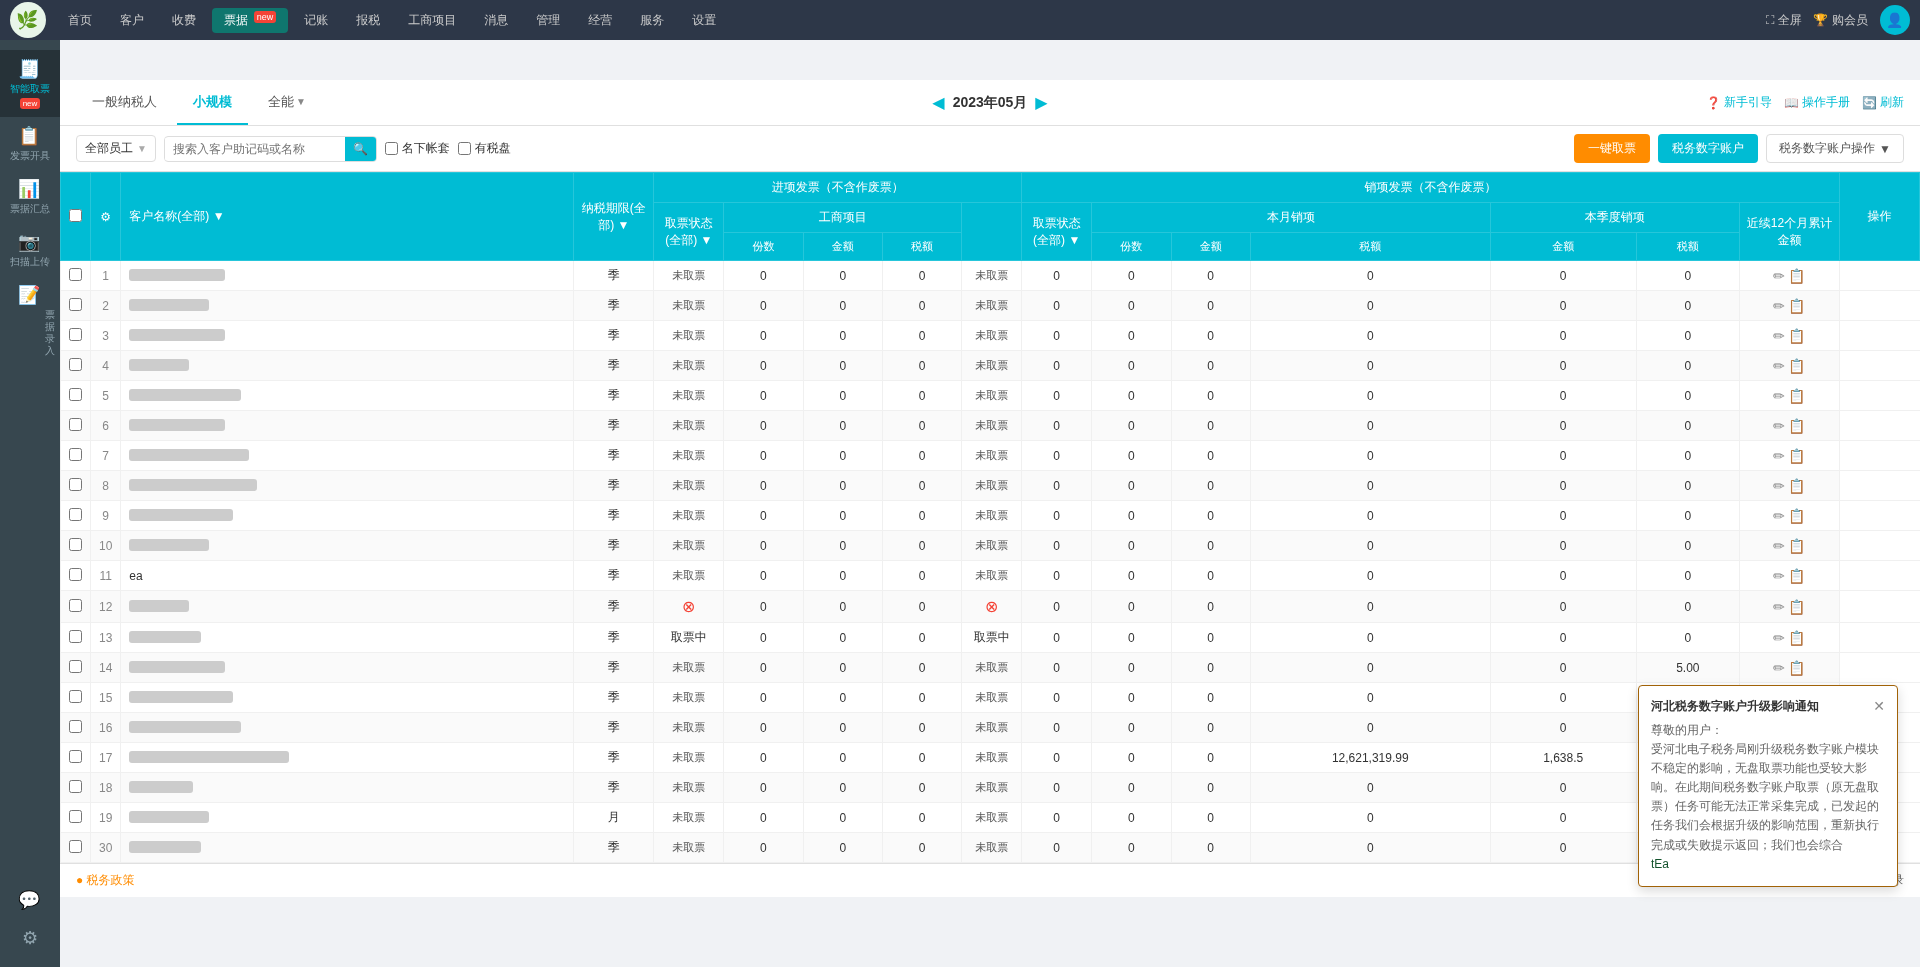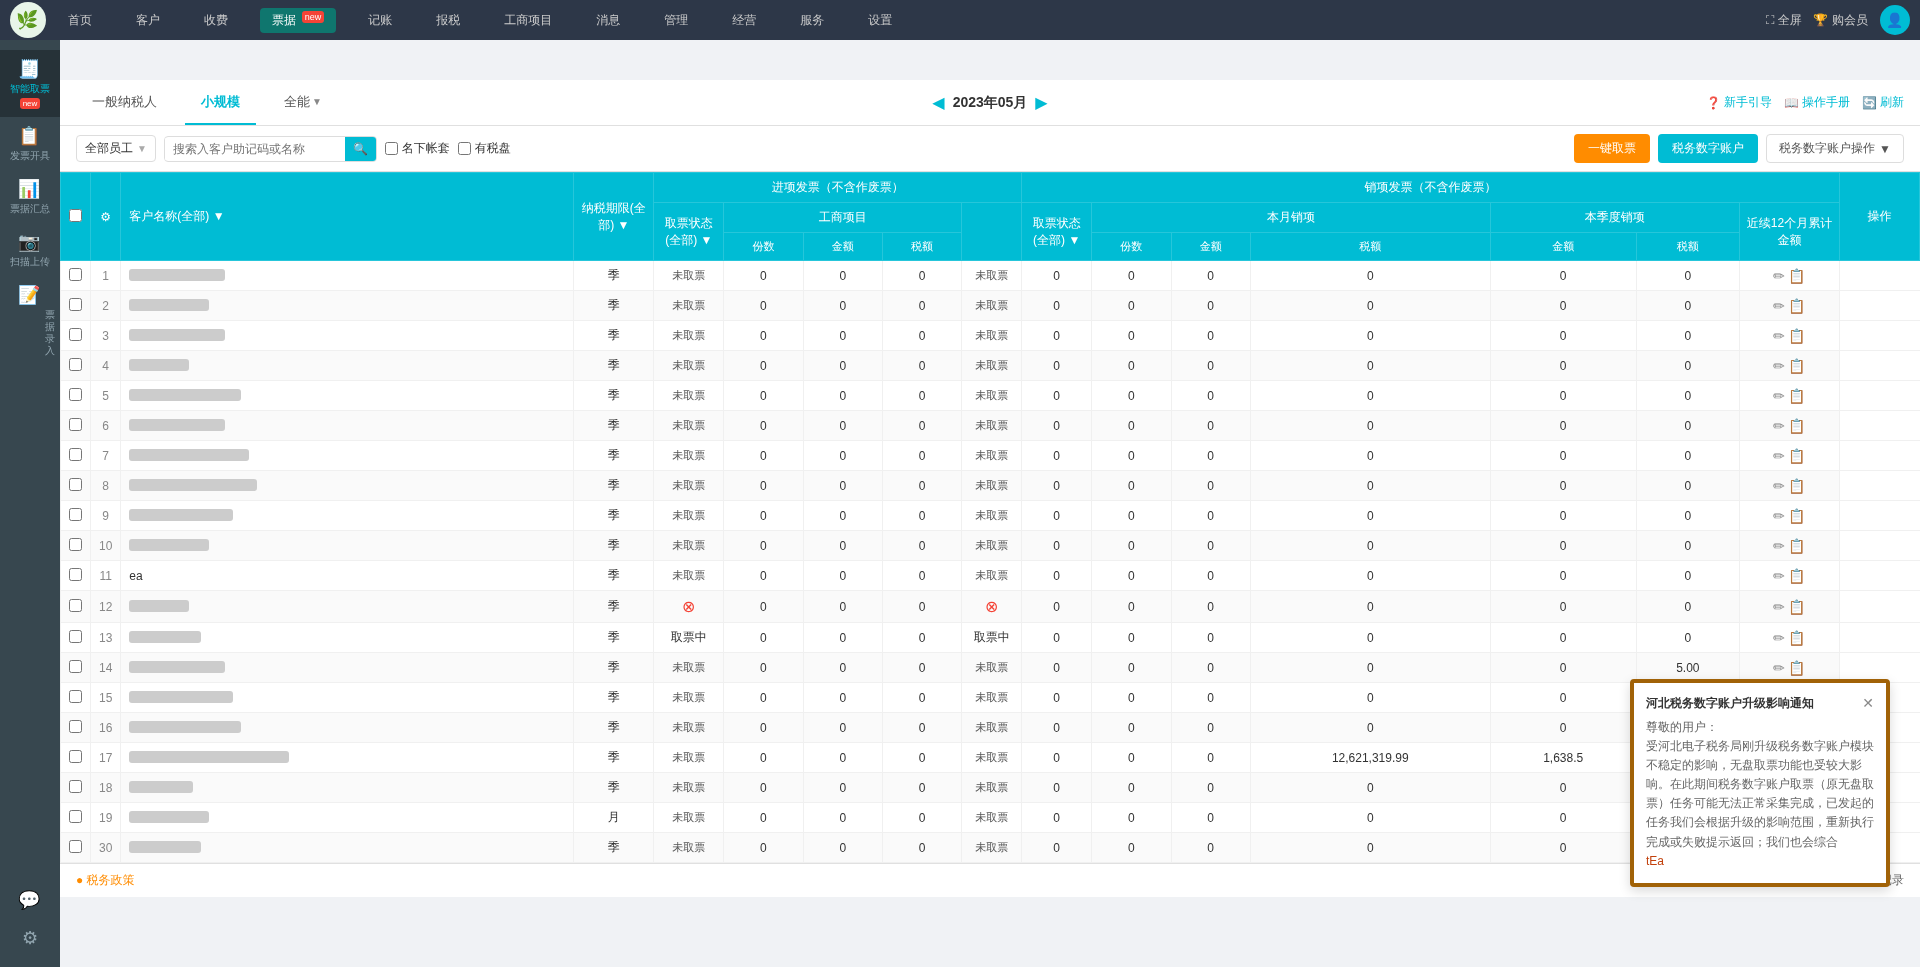--- a/index.html
+++ b/index.html
@@ -18,21 +18,21 @@
       width: 36px; height: 36px;
       background: #e8f5e9;
       border-radius: 50%;
       display: flex; align-items: center; justify-content: center;
       margin-right: 10px;
       color: #4caf50;
       font-size: 18px;
       font-weight: bold;
     }
     .top-nav .nav-items {
-      display: flex; align-items: flex-start; gap: 20px; flex: 1;
+      display: flex; align-items: flex-start; gap: 4px; flex: 1;
     }
     .top-nav .nav-item {
       padding: 4px 12px;
       color: #ccc;
       cursor: pointer;
       border-radius: 4px;
       font-size: 13px;
     }
     .top-nav .nav-item.active {
       background: #0f766e;
@@ -237,25 +237,25 @@
       align-items: center;
       justify-content: flex-end;
       font-size: 12px;
       color: #666;
     }
     .footer-link { color: #ff8c00; cursor: pointer; margin-right: 4px; }
 
     
     .notification-popup {
       position: fixed;
-      right: 30px;
+      right: 22px;
       bottom: 80px;
       width: 260px;
       background: #fff;
-      border: 4px solid #a16207;
+      border: 1px solid #a16207;
       border-radius: 4px;
       box-shadow: 0 4px 12px rgba(0,0,0,0.15);
       padding: 12px;
       z-index: 200;
     }
     .notification-title {
       font-size: 13px;
       font-weight: bold;
       color: #333;
       margin-bottom: 6px;
@@ -264,21 +264,21 @@
       justify-content: space-between;
     }
     .notification-close {
       cursor: pointer; color: #888; font-size: 14px; background: none; border: none;
     }
     .notification-body {
       font-size: 11px;
       color: #666;
       line-height: 1.6;
     }
-    .notification-link { color: #c2410c; cursor: pointer; }
+    .notification-link { color: #14532d; cursor: pointer; }
 
     .right-help-links {
       display: flex; align-items: center; gap: 12px;
       font-size: 12px; color: #00bcd4;
     }
     .right-help-links span { cursor: pointer; display: flex; align-items: center; gap: 3px; }
   </style>
 </head>
 <body>
 
@@ -336,21 +336,21 @@
     </div>
     <div class="sidebar-item">
       <span class="si-icon">⚙</span>
     </div>
   </div>
 </div>
 
 <div class="main-content">
 
   <div style="background:#fff; border-bottom:1px solid #e0e0e0; display:flex; align-items:center; padding:0 16px; height:46px; position:relative;">
-    <div style="display:flex; align-items:center; gap:12px; flex:1;">
+    <div style="display:flex; align-items:center; gap:4px; flex:1;">
       <div class="sub-tab">一般纳税人</div>
       <div class="sub-tab active">小规模</div>
       <div class="sub-tab" style="display:flex;align-items:center;gap:2px;">
         <span style="font-size:13px;">全能</span>
         <span style="font-size:10px;color:#888;">▼</span>
       </div>
     </div>
 
     <div style="position:absolute;left:50%;transform:translateX(-50%);display:flex;align-items:center;gap:8px;">
       <button class="date-nav-btn">◀</button>

